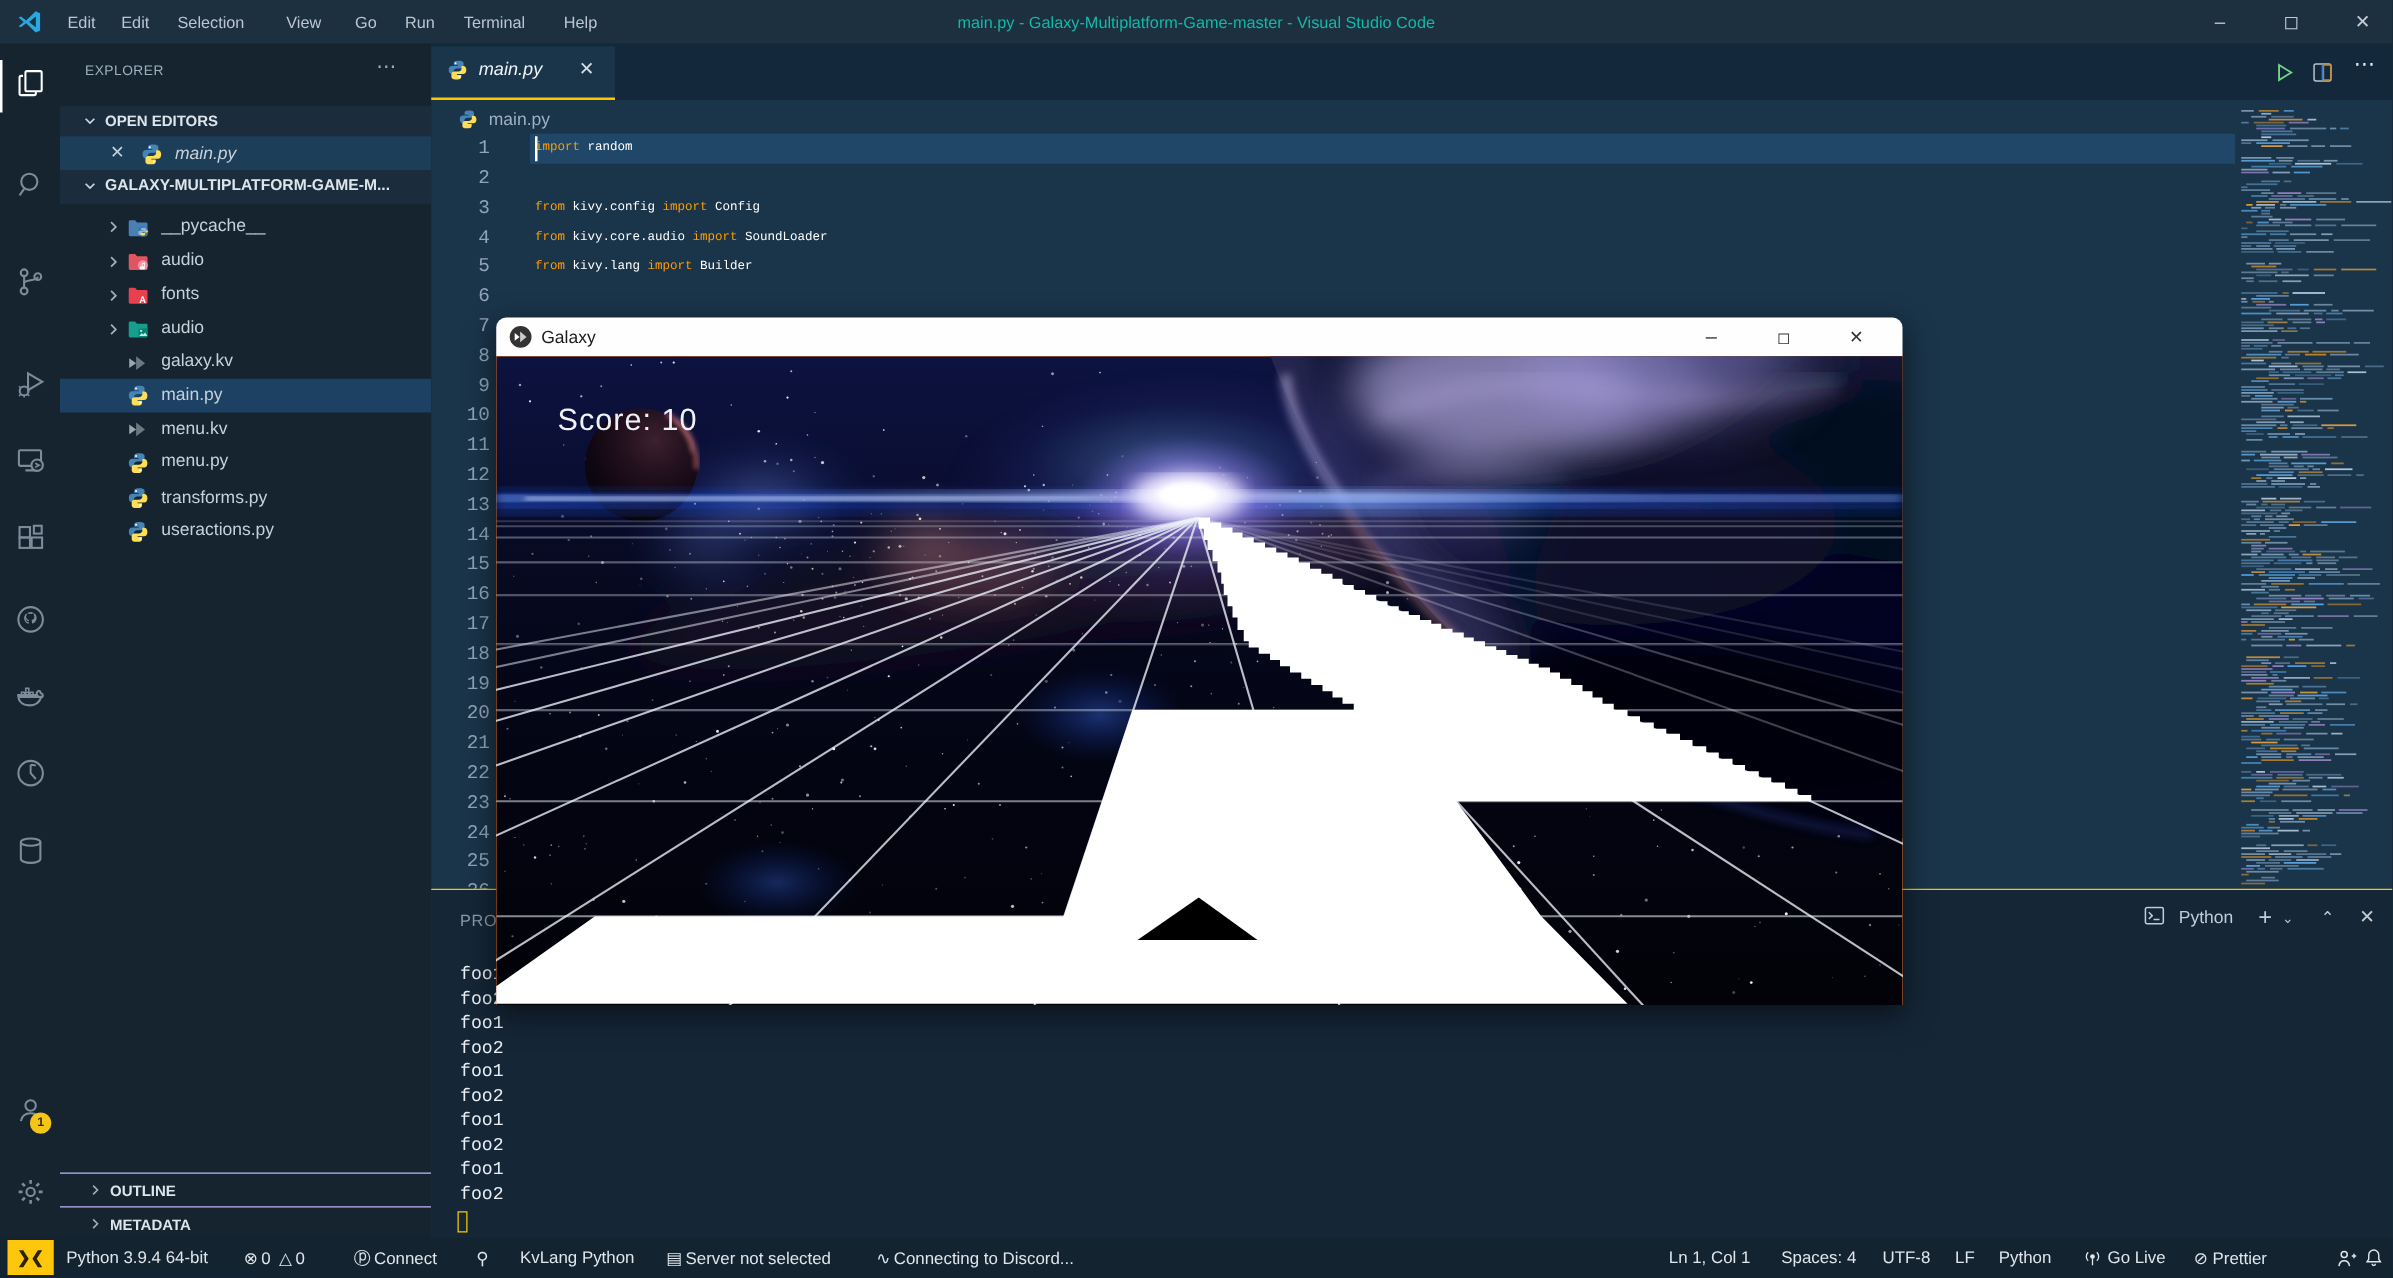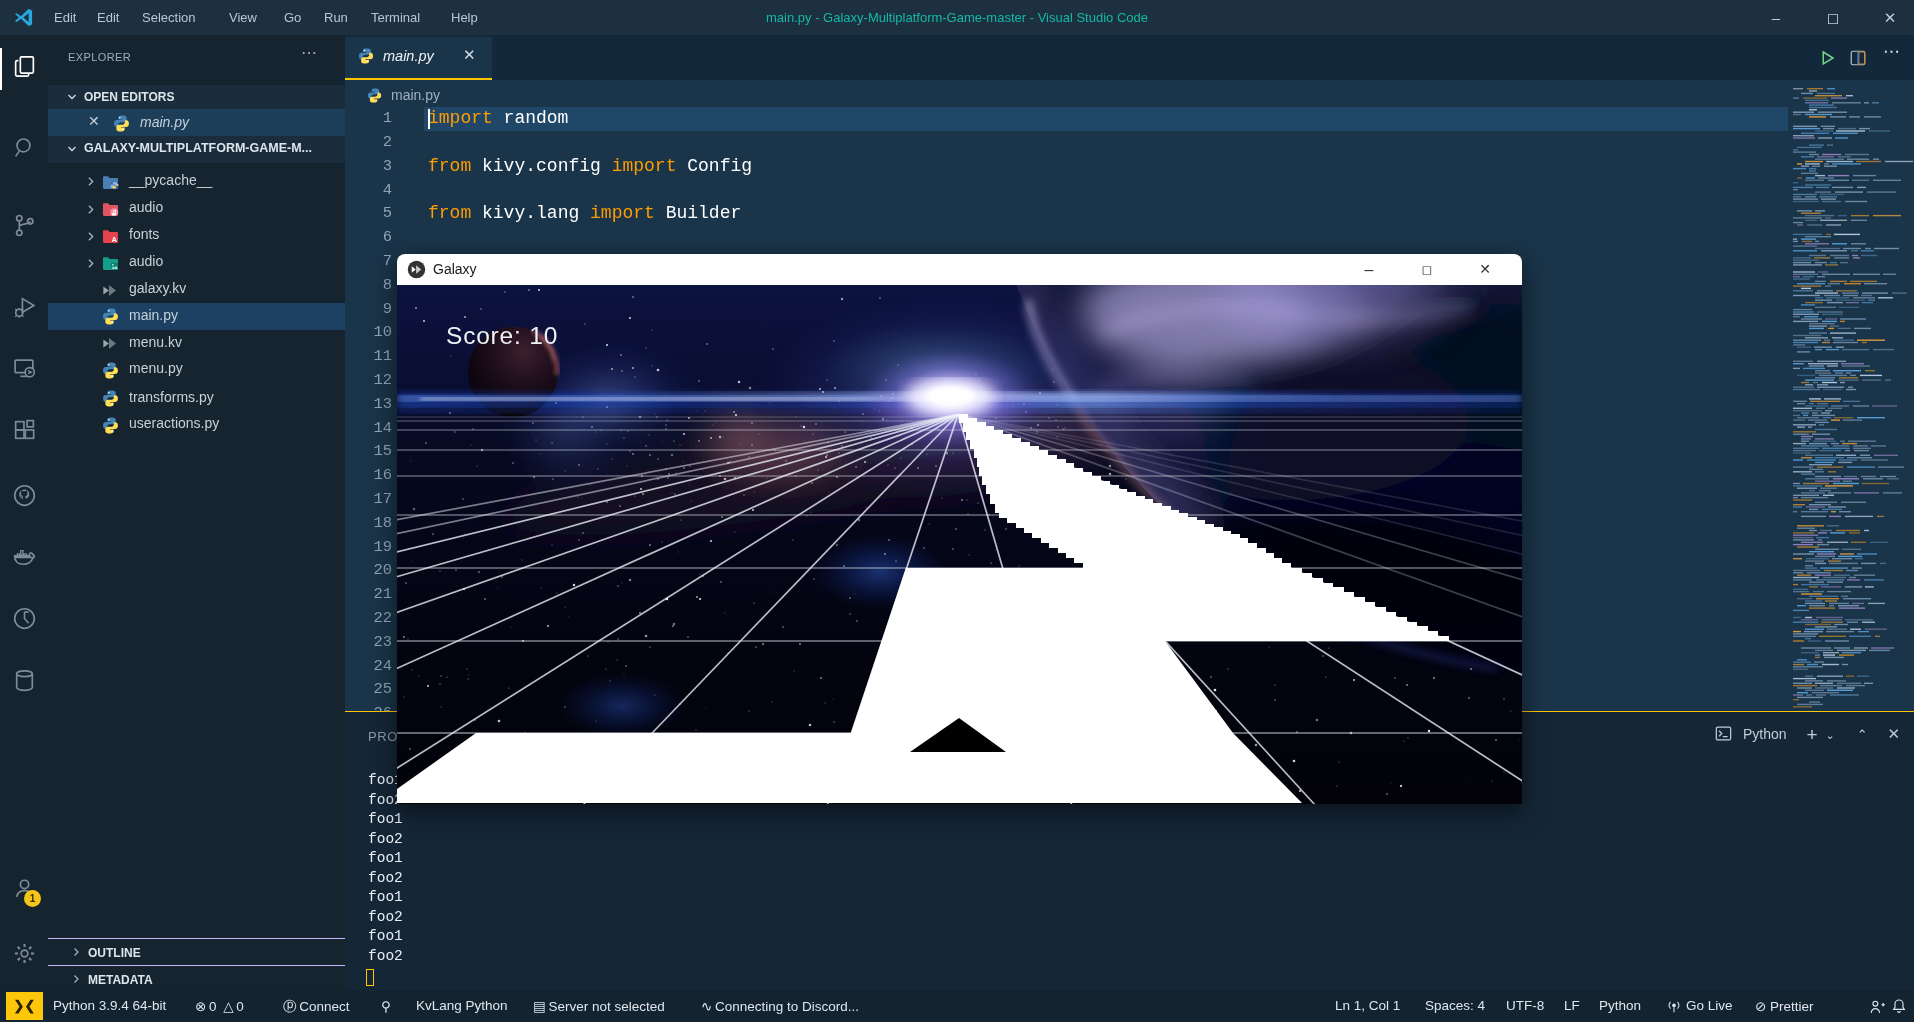--- a/index.html
+++ b/index.html
@@ -43,21 +43,21 @@
 #tabico { position:absolute; left:12px; top:12px; width:18px; height:18px; }
 #tabname { position:absolute; left:38px; top:13px; font-size:14.5px; font-style:italic; color:#eef3f7; }
 #tabx { position:absolute; left:118px; top:11px; color:#d5dde4; font-size:15px; }
 #crumbs { position:absolute; left:0; top:45px; width:1569px; height:31px; }
 #crumbico { position:absolute; left:21px; top:7px; width:17px; height:17px; }
 #crumbtxt { position:absolute; left:46px; top:7px; font-size:14px; color:#9fb0c2; }
 #codearea { position:absolute; left:0; top:72px; width:1569px; height:604px; }
 #curline { position:absolute; left:79px; top:0.3px; width:1364px; height:23.8px; background:#204768; }
 #caret { position:absolute; left:82.5px; top:2px; width:2px; height:20px; background:#ffffff; }
 .num { position:absolute; left:0; width:47px; text-align:right; font-family:"Liberation Mono",monospace; font-size:15.5px; line-height:23.8px; color:#8fa4b8; }
-.cline { position:absolute; left:83px; font-family:"Liberation Mono",monospace; font-size:18px; line-height:23.8px; color:#ffffff; white-space:pre; }
+.cline { position:absolute; left:83px; font-family:"Liberation Mono",monospace; font-size:10px; line-height:23.8px; color:#ffffff; white-space:pre; }
 .kw { color:#ff9d00; }
 #minimap { position:absolute; left:1446px; top:50px; width:123px; height:626px; }
 .eact { position:absolute; top:14px; }
 
 
 #panel { left:345px; top:711px; width:1569px; height:279px; background:#152637; border-top:1.5px solid #ffc600; }
 #protab { position:absolute; left:23px; top:17px; font-size:13px; color:#8d9aa7; letter-spacing:.6px; }
 .tline { position:absolute; left:23px; font-family:"Liberation Mono",monospace; font-size:14.5px; color:#e8eef4; }
 #tcursor { position:absolute; left:21px; top:257px; width:8px; height:17px; border:1.5px solid #ffc600; }
 #ph_right { position:absolute; right:14px; top:12px; color:#c3cdd6; font-size:14px; }
@@ -300,20 +300,21 @@
     <div id="crumbtxt">main.py</div>
   </div>
   <div id="codearea">
     <div id="curline"></div>
     <div class="num" style="top:0.2px">1</div>
         <div class="cline" style="top:0.2px"><span class="kw">import</span> random</div>
         <div class="num" style="top:24.0px">2</div>
         <div class="num" style="top:47.8px">3</div>
         <div class="cline" style="top:47.8px"><span class="kw">from</span> kivy.config <span class="kw">import</span> Config</div>
         <div class="num" style="top:71.6px">4</div>
+        <div class="cline" style="top:71.6px"><span class="kw">from</span> kivy.core.audio <span class="kw">import</span> SoundLoader</div>
         <div class="num" style="top:95.4px">5</div>
         <div class="cline" style="top:95.4px"><span class="kw">from</span> kivy.lang <span class="kw">import</span> Builder</div>
         <div class="num" style="top:119.2px">6</div>
         <div class="num" style="top:143.0px">7</div>
         <div class="num" style="top:166.8px">8</div>
         <div class="num" style="top:190.6px">9</div>
         <div class="num" style="top:214.4px">10</div>
         <div class="num" style="top:238.2px">11</div>
         <div class="num" style="top:262.0px">12</div>
         <div class="num" style="top:285.8px">13</div>

